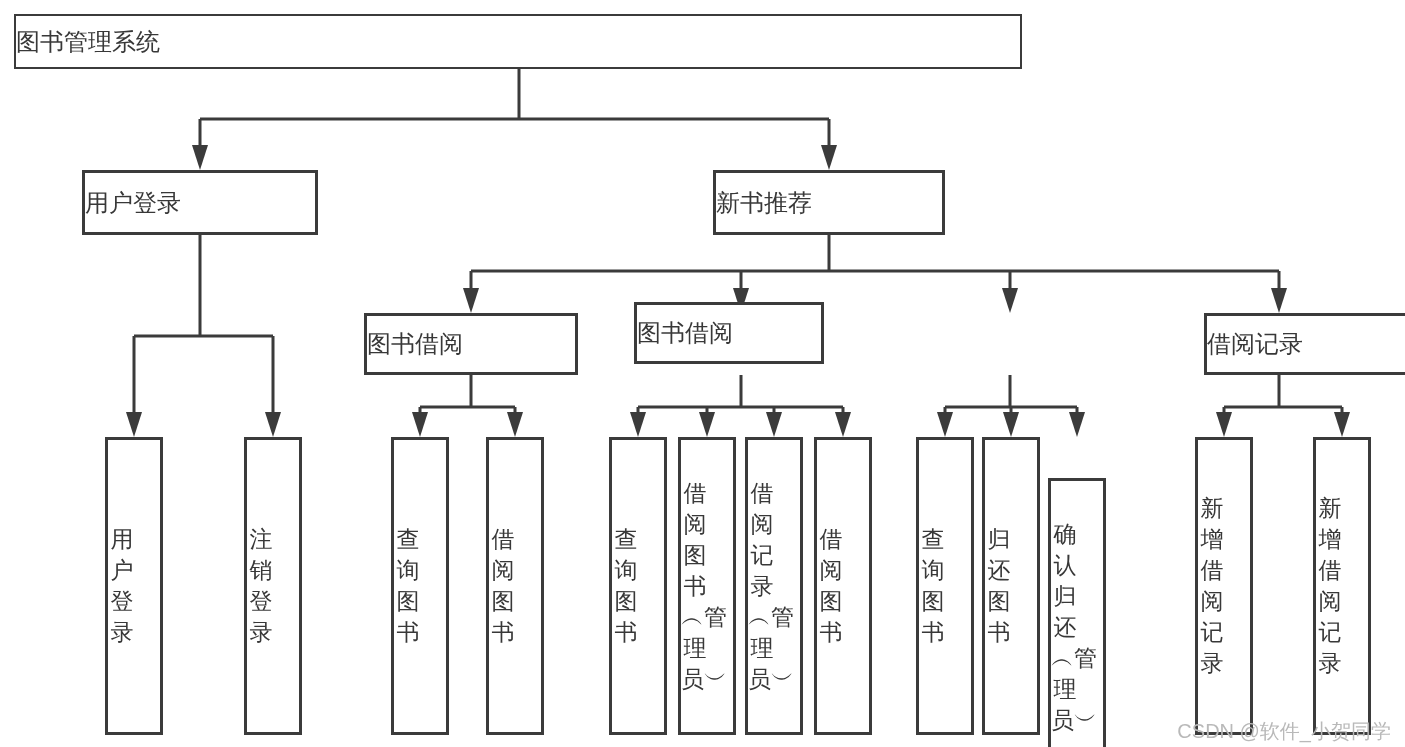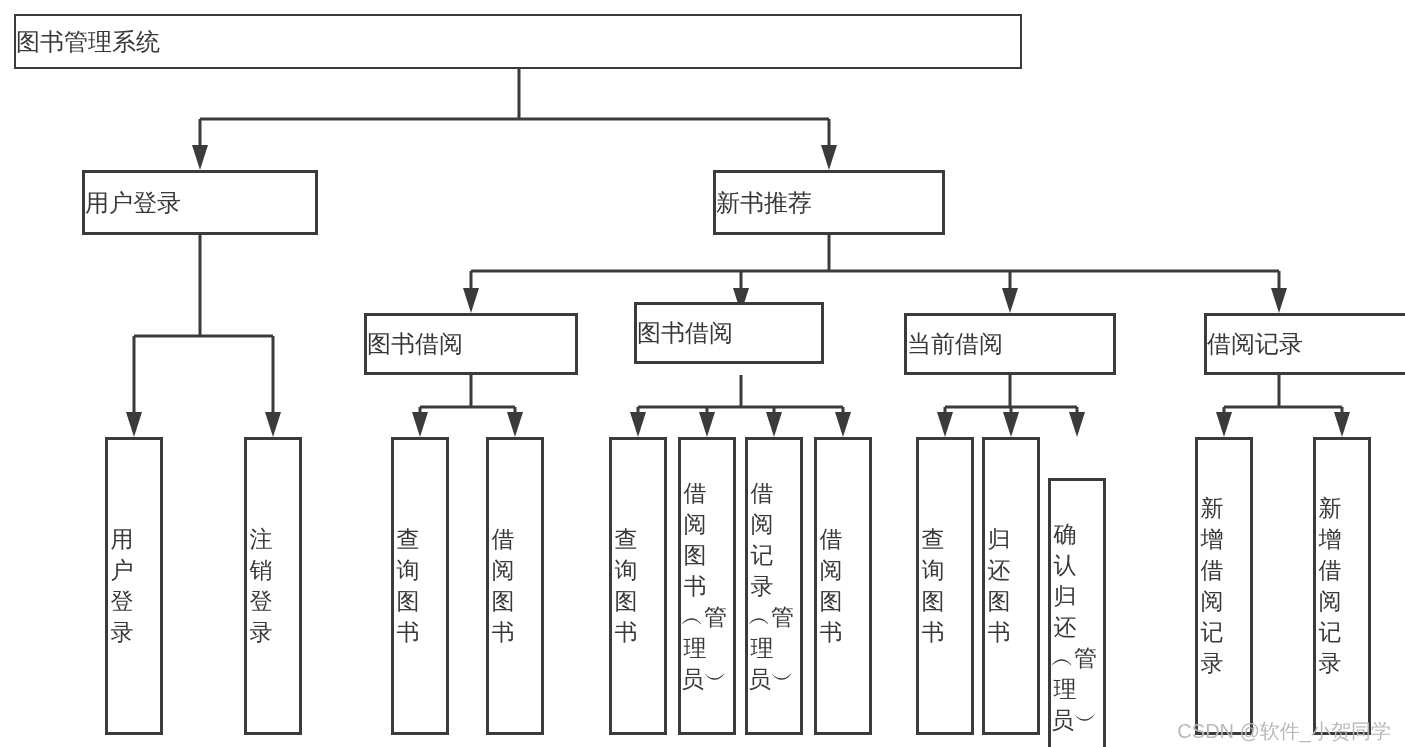--- a/index.html
+++ b/index.html
@@ -117,23 +117,20 @@
   <div class="box" style="left:713px; top:170px; width:232px; height:65px;">
     <span class="hlabel">新书推荐</span>
   </div>
 
   <div class="box" style="left:364px; top:313px; width:214px; height:62px;">
     <span class="hlabel">图书借阅</span>
   </div>
   <div class="box" style="left:634px; top:302px; width:190px; height:62px;">
     <span class="hlabel">图书借阅</span>
   </div>
-  <div class="box" style="left:904px; top:313px; width:212px; height:62px;">
-    <span class="hlabel">当前借阅</span>
-  </div>
   <div class="box" style="left:1172px; top:313px; width:214px; height:62px;margin-left:32px;">
     <span class="hlabel">借阅记录</span>
   </div>
 
   <div class="box" style="left:105px; top:437px; width:58px; height:298px;">
     <div class="vtext">用户登录</div>
   </div>
   <div class="box" style="left:244px; top:437px; width:58px; height:298px;">
     <div class="vtext">注销登录</div>
   </div>

